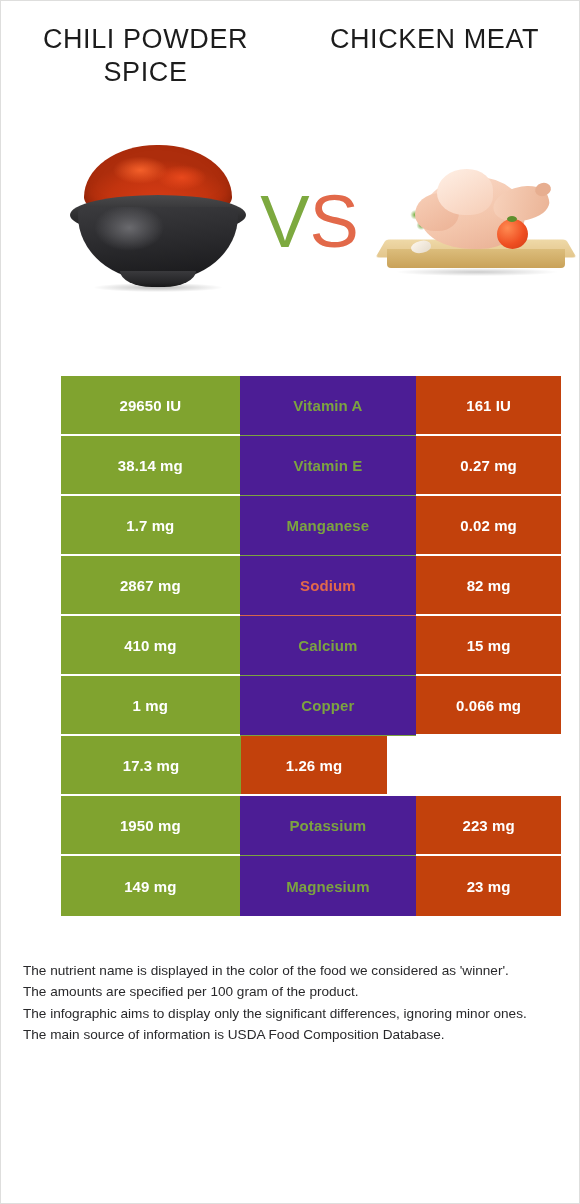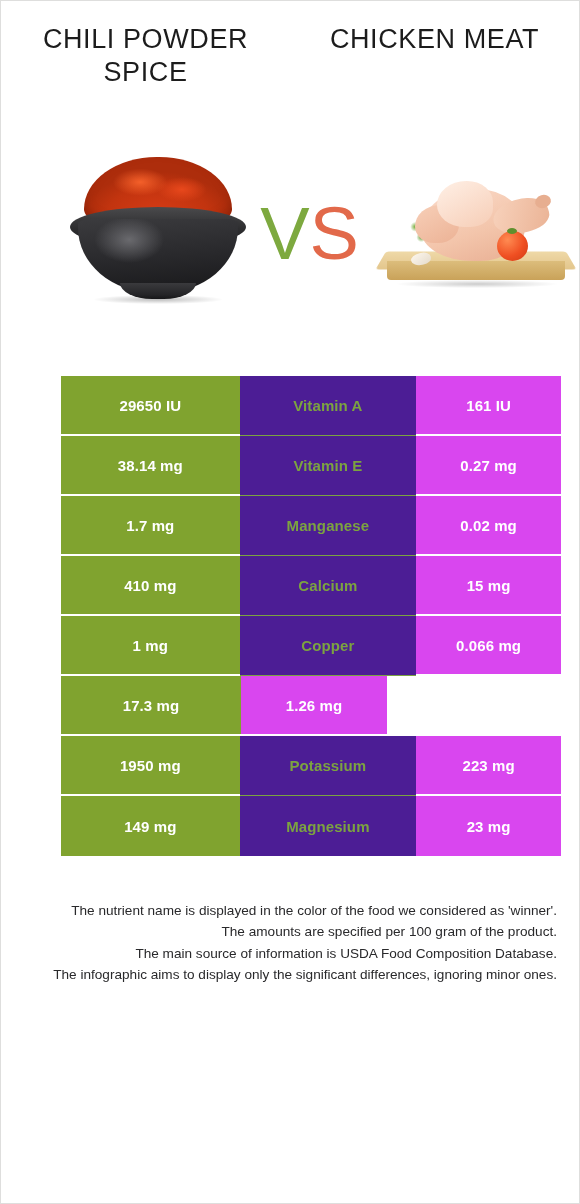--- a/index.html
+++ b/index.html
@@ -42,21 +42,21 @@
     font-weight: 300;
     text-transform: uppercase;
     font-family: "Liberation Sans", sans-serif;
   }
 
   
   .images {
     display: flex;
     align-items: center;
     position: absolute;
-    top: 134px;
+    top: 122px;
     left: 0;
     right: 0;
     height: 180px;
     padding-left: 33px;
   }
 
   .img-slot {
     width: 215px;
     height: 180px;
     position: relative;
@@ -293,34 +293,34 @@
     width: 178px;
     background: #4c1d95;
     font-size: 15px;
     font-weight: 700;
   }
   .cell-mid.green  { color: #7ca340; border-bottom: 1px solid #7ca340; }
   .cell-mid.orange { color: #e2694a; border-bottom: 1px solid #d4674b; }
 
   .cell-right {
     width: 146px;
-    background: #d946ef;
+    background: #c2410c;
     color: #ffffff;
     border-bottom: 2px solid #ffffff;
     text-align: right;
   }
 
   .row:last-child .cell-left,
   .row:last-child .cell-right { border-bottom: none; }
   .row:last-child .cell-mid   { border-bottom: none; }
 
   
   .footer {
     margin: 44px 22px 0 22px;
-    text-align: right;
+    text-align: left;
     font-size: 13.6px;
     line-height: 1.58;
     color: #29292b;
     font-family: "Liberation Sans", sans-serif;
   }
   .footer p { margin: 0; }
 </style>
 </head>
 <body>
 
@@ -385,20 +385,25 @@
     <div class="cell cell-right">0.27 mg</div>
   </div>
 
   <div class="row">
     <div class="cell cell-left">1.7 mg</div>
     <div class="cell cell-mid green">Manganese</div>
     <div class="cell cell-right">0.02 mg</div>
   </div>
 
 
+  <div class="row">
+    <div class="cell cell-left">2867 mg</div>
+    <div class="cell cell-mid orange">Sodium</div>
+    <div class="cell cell-right">82 mg</div>
+  </div>
 
   <div class="row">
     <div class="cell cell-left">410 mg</div>
     <div class="cell cell-mid green">Calcium</div>
     <div class="cell cell-right">15 mg</div>
   </div>
 
   <div class="row">
     <div class="cell cell-left">1 mg</div>
     <div class="cell cell-mid green">Copper</div>
@@ -420,15 +425,15 @@
     <div class="cell cell-left">149 mg</div>
     <div class="cell cell-mid green">Magnesium</div>
     <div class="cell cell-right">23 mg</div>
   </div>
 
 </div>
 
 <div class="footer">
   <p>The nutrient name is displayed in the color of the food we considered as 'winner'.</p>
   <p>The amounts are specified per 100 gram of the product.</p>
+  <p>The infographic aims to display only the significant differences, ignoring minor ones.</p>
   <p>The main source of information is USDA Food Composition Database.</p>
-  <p>The infographic aims to display only the significant differences, ignoring minor ones.</p>
 </div>
 
 </body></html>

